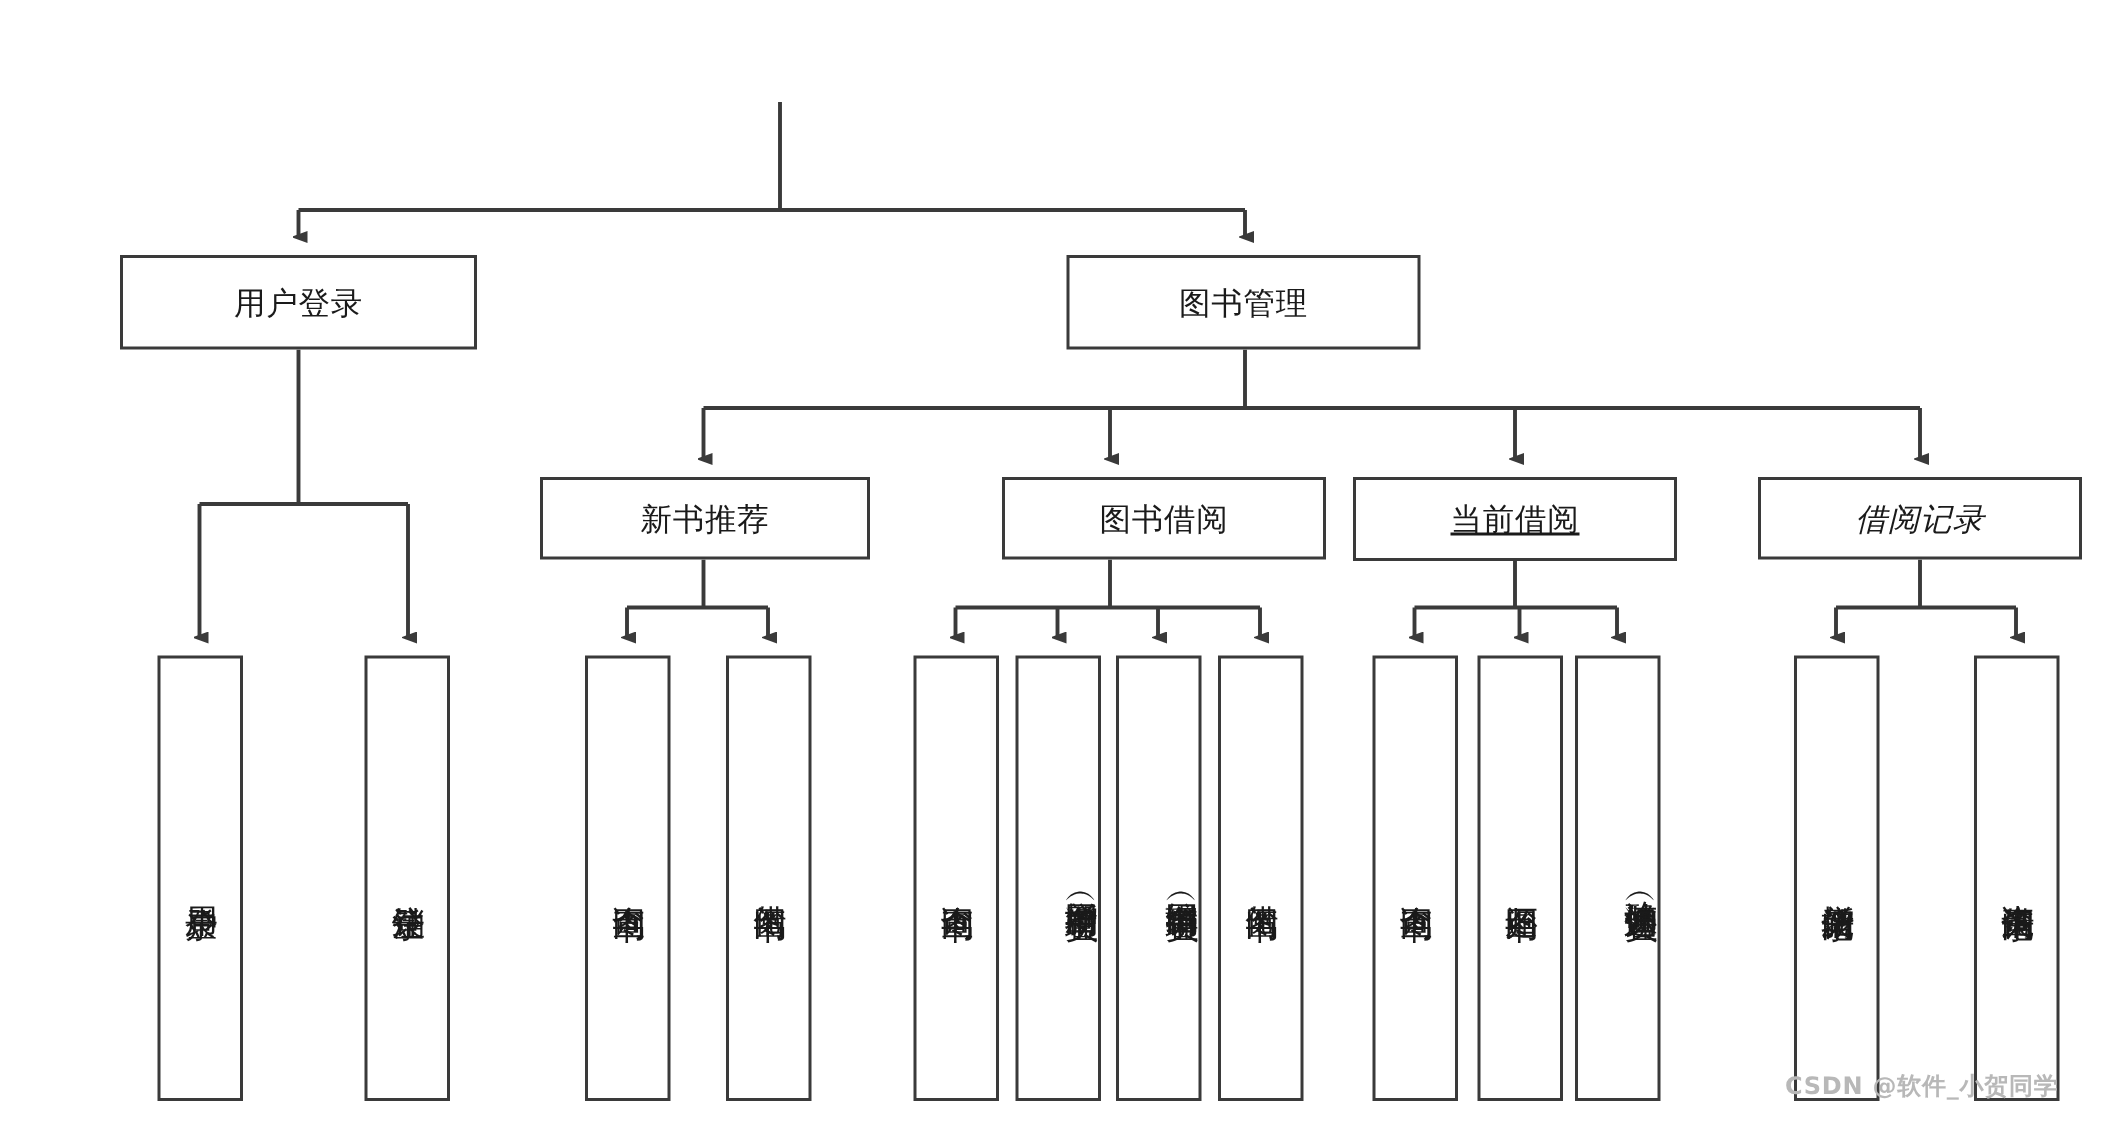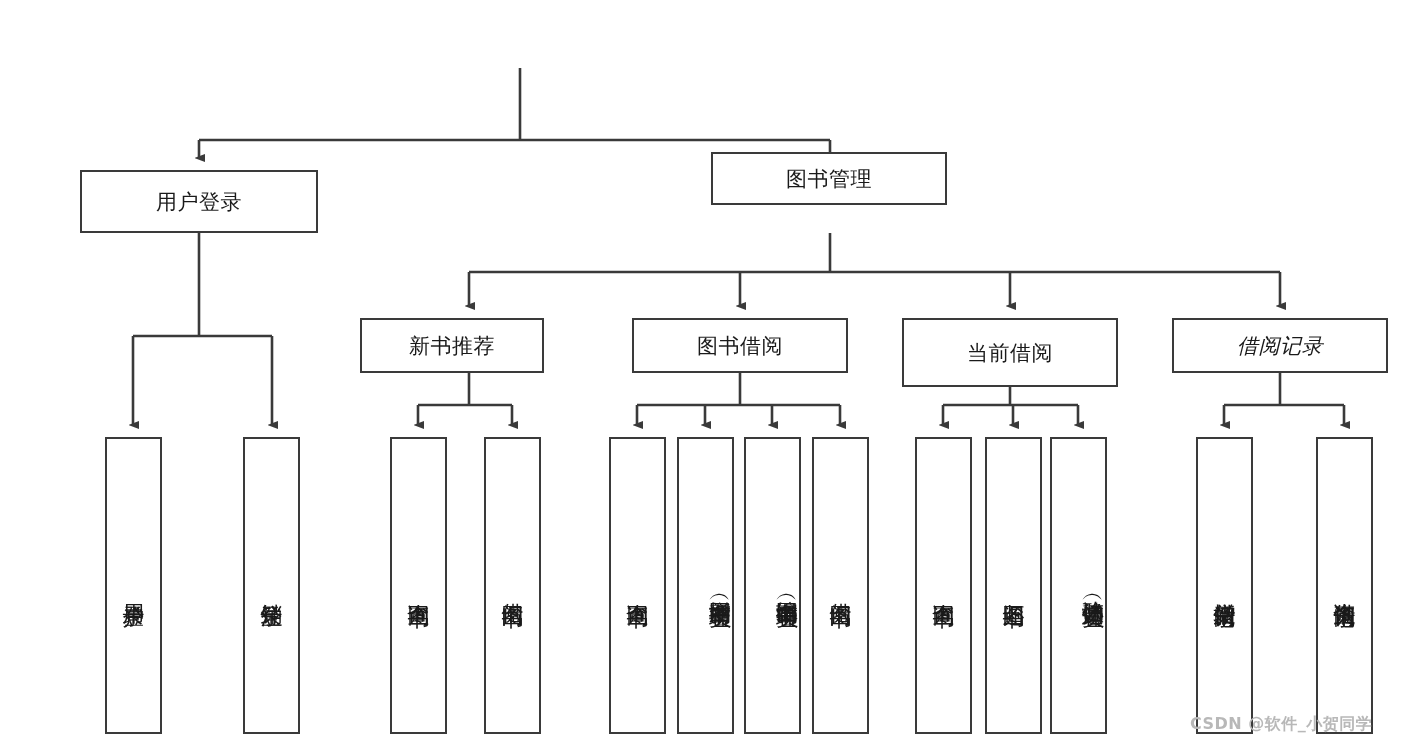--- a/index.html
+++ b/index.html
@@ -128,30 +128,30 @@
       <path d="M1224,405 L1224,425" marker-end="url(#arrow)"></path>
       <path d="M1344,405 L1344,425" marker-end="url(#arrow)"></path>
     </g>
   </svg>
 
 
   <div id="nodes-layer">
       <div class="node node-h" style="left: 80px; top: 170px; width: 238px; height: 63px;">
         <span class="">用户登录</span>
       </div>
-      <div class="node node-h" style="left: 711px; top: 152px; width: 236px; height: 53px;">
+      <div class="node node-h" style="left: 711px; top: 170px; width: 236px; height: 63px;">
         <span class="">图书管理</span>
       </div>
-      <div class="node node-h" style="left: 360px; top: 318px; width: 184px; height: 55px;">
+      <div class="node node-h" style="left: 360px; top: 318px; width: 220px; height: 55px;">
         <span class="">新书推荐</span>
       </div>
-      <div class="node node-h" style="left: 632px; top: 318px; width: 216px; height: 55px;">
+      <div class="node node-h" style="left: 668px; top: 318px; width: 216px; height: 55px;">
         <span class="">图书借阅</span>
       </div>
-      <div class="node node-h" style="left: 902px; top: 318px; width: 216px; height: 69px;">
+      <div class="node node-h" style="left: 902px; top: 318px; width: 216px; height: 56px; text-decoration: underline;">
         <span class="">当前借阅</span>
       </div>
       <div class="node node-h" style="left: 1172px; top: 318px; width: 216px; height: 55px; font-style: italic;">
         <span class="">借阅记录</span>
       </div>
       <div class="node node-v midalign" style="left: 105px; top: 437px; width: 57px; height: 297px;">
         <span class="vlabel">用户登录</span>
       </div>
       <div class="node node-v midalign" style="left: 243px; top: 437px; width: 57px; height: 297px;">
         <span class="vlabel">注销登录</span>

